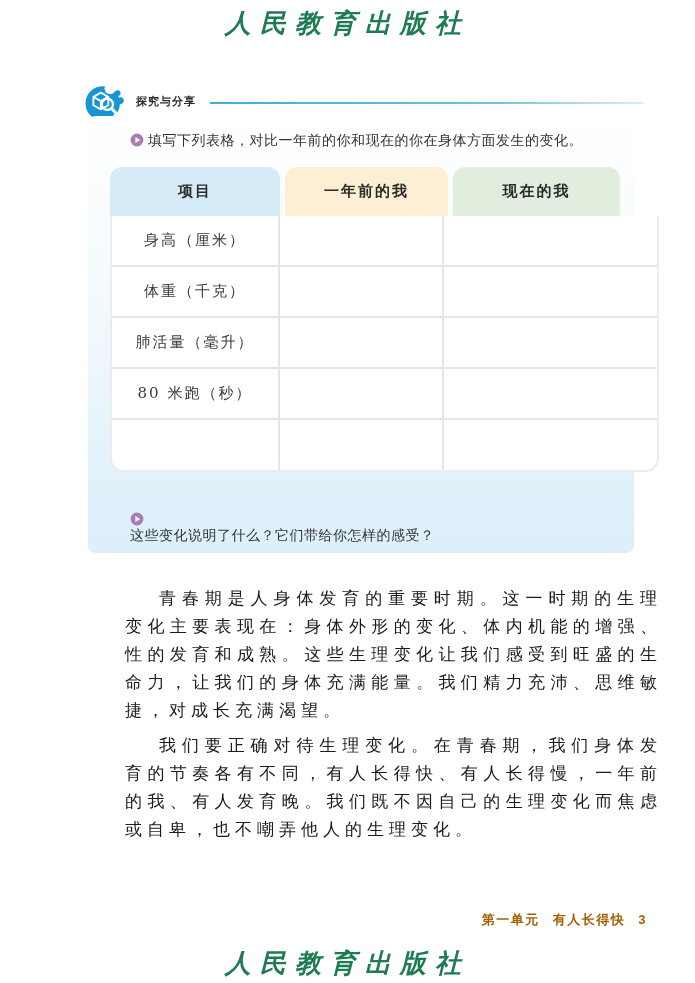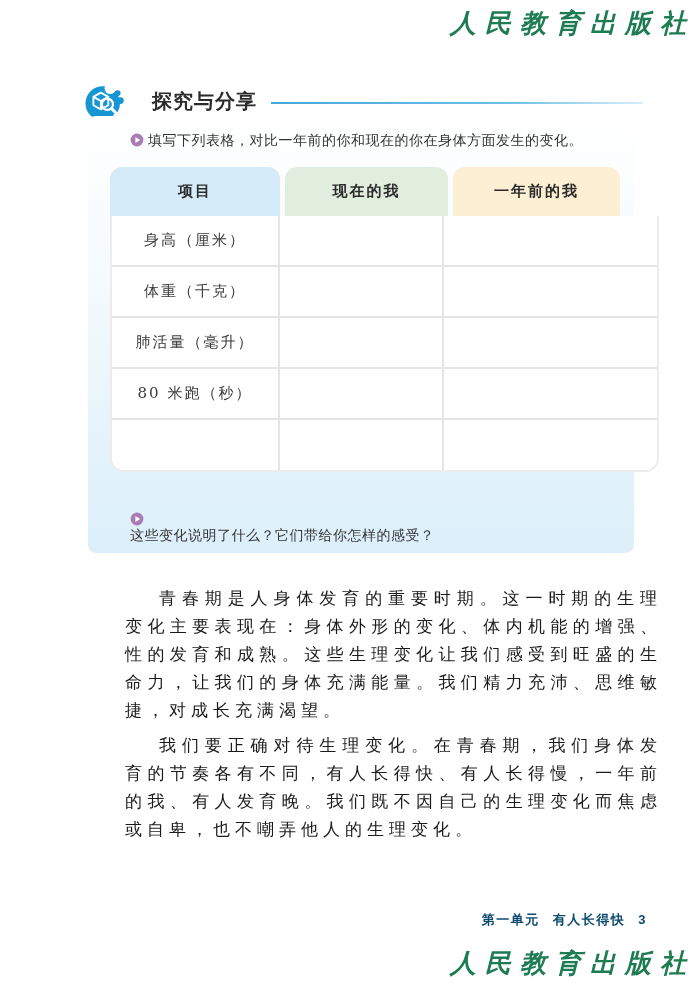--- a/index.html
+++ b/index.html
@@ -10,42 +10,42 @@
     height: 983px;
     font-family: "Liberation Sans", sans-serif;
     color: #222;
     overflow: hidden;
   }
 
   
   .brand {
     position: absolute;
     left: 0; right: 0;
-    text-align: right;
+    text-align: center;
     font-family: "DejaVu Serif", serif;
     font-style: italic;
     font-weight: bold;
     font-size: 26px;
     letter-spacing: 9px;
     color: #1E7C52;
   }
   .brand-top    { top: 6px; }
   .brand-bottom { top: 946px; }
 
   
   .activity-header {
     position: absolute;
     top: 81px; left: 85px; right: 52px;
     display: flex;
     align-items: center;
   }
   .activity-icon { width: 41px; height: 41px; flex: 0 0 auto; }
   .activity-title {
-    margin-left: 26px;
-    font-size: 20px;
+    margin-left: 10px;
+    font-size: 11px;
     font-weight: bold;
     letter-spacing: 1px;
     color: #2b2b2b;
     white-space: nowrap;
   }
   .activity-rule {
     flex: 1;
     height: 2px;
     margin-left: 14px;
     margin-top: 2px;
@@ -139,21 +139,21 @@
 
   
   .page-footer {
     position: absolute;
     top: 911px; right: 48px;
     display: flex;
     align-items: baseline;
     font-size: 13px;
     font-weight: 600;
     letter-spacing: 1.5px;
-    color: #0c4a6e;
+    color: #a16207;
   }
   .page-footer .unit   { margin-right: 13px; }
   .page-footer .pageno { margin-left: 13px; }
 </style>
 </head>
 <body>
 
 <div class="brand brand-top">人民教育出版社</div>
 
 <div class="activity-header">
@@ -184,22 +184,22 @@
         <circle cx="7" cy="7" r="6.4" fill="#A97CB6"></circle>
         <path d="M5.4 3.9 L10.2 7 L5.4 10.1 Z" fill="#ffffff"></path>
       </svg>
     </span>
     <span>填写下列表格，对比一年前的你和现在的你在身体方面发生的变化。</span>
   </div>
 
   <div class="change-table">
     <div class="t-head">
       <div class="th th-item">项目</div>
+      <div class="th th-year-ago">一年前的我</div>
       <div class="th th-now">现在的我</div>
-      <div class="th th-year-ago">一年前的我</div>
     </div>
     <div class="t-body">
       <div class="td">身高（厘米）</div>
       <div class="td"></div>
       <div class="td"></div>
 
       <div class="td">体重（千克）</div>
       <div class="td"></div>
       <div class="td"></div>
 

